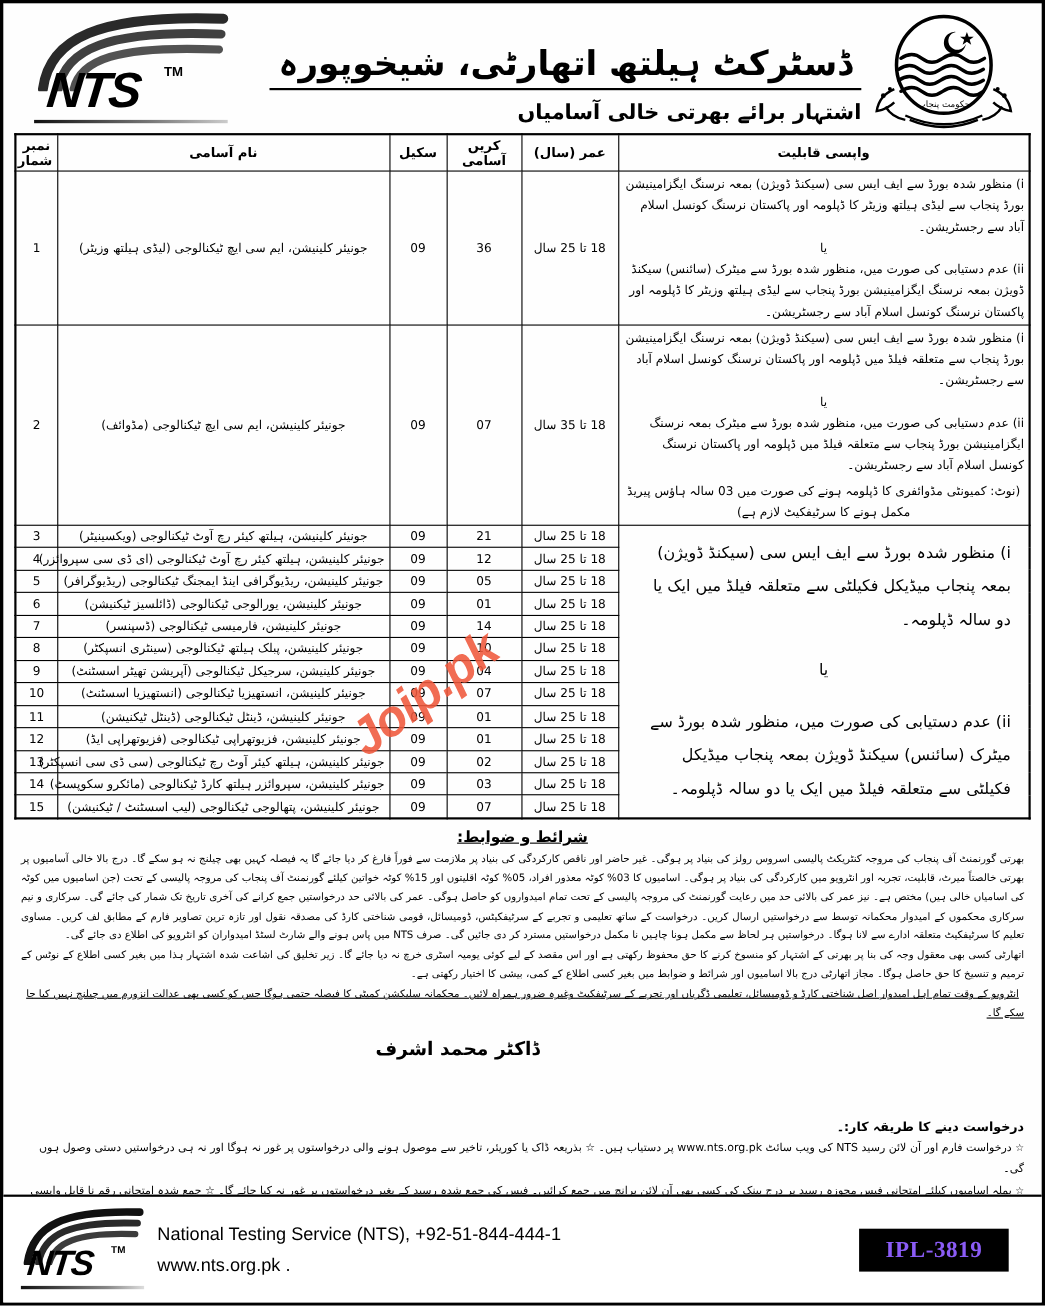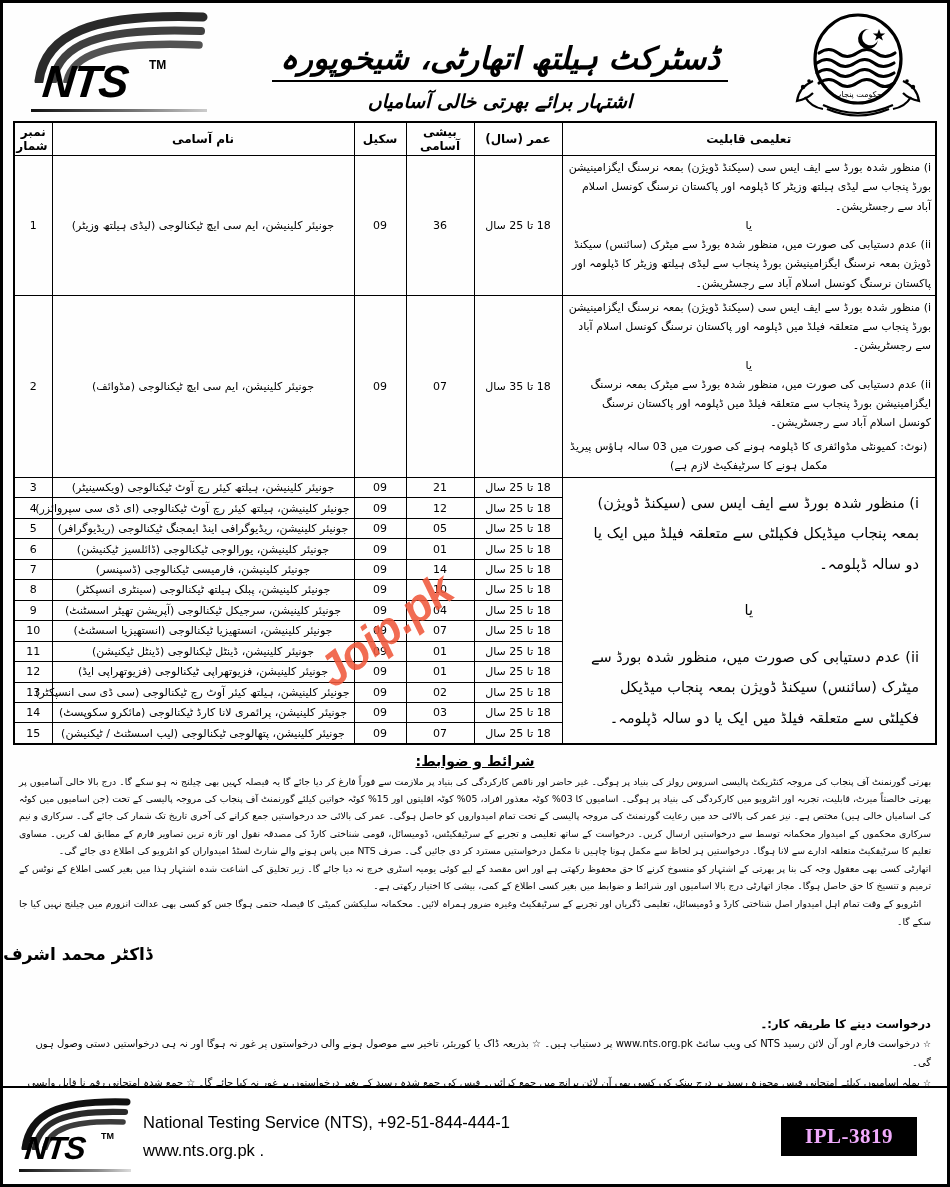--- a/index.html
+++ b/index.html
@@ -55,23 +55,21 @@
     direction: ltr;
   }
   .nts-underline {
     position:absolute; left: 14px; top: 100px; width: 176px; height: 3px;
     background: linear-gradient(90deg,#111 0%, #777 60%, #ccc 100%);
   }
 
   .title-block {
     flex: 1 1 auto;
     order: 2;
-    text-align: center;
     padding-top: 30px;
-    font-style: italic;
   }
   .main-title {
     font-size: 31px;
     font-weight: 700;
     letter-spacing: 1px;
     font-family: "DejaVu Sans", "Liberation Sans", sans-serif;
     border-bottom: 2px solid #000;
     display: inline-block;
     padding: 0 8px 2px 8px;
     line-height: 1.25;
@@ -162,27 +160,28 @@
     text-decoration: underline;
   }
   .terms-body {
     font-size: 9.3px;
     line-height: 1.85;
     text-align: justify;
     text-align-last: right;
     letter-spacing: -0.1px;
   }
   .terms-body p { margin: 0 0 1px 0; }
-  .terms-last { text-align: left; margin-top: 4px; }
+  .terms-last { text-align: center; margin-top: 4px; text-decoration: underline; }
 
   
   .sig {
     margin-top: 14px;
-    text-align: left;
+    text-align: center;
     padding-right: 130px;
+    margin-left: 12px;
   }
   .sig-name {
     font-size: 17px; font-weight: 700;
     font-family: "DejaVu Sans", "Liberation Sans", sans-serif;
   }
   .sig-desig {
     font-size: 10px; margin-top: 2px;
     font-family: "DejaVu Sans", "Liberation Sans", sans-serif;
   }
 
@@ -222,21 +221,21 @@
   .f-text {
     flex: 1 1 auto;
     padding-left: 8px;
     font-family: "Liberation Sans", sans-serif;
     font-size: 16.5px;
     line-height: 1.72;
     font-weight: 400;
   }
   .ipl {
     flex: 0 0 auto;
-    background: #000; color: #f0abfc;
+    background: #000; color: #8b5cf6;
     font-weight: 700; font-size: 21px;
     padding: 7px 24px;
     margin-right: 20px;
     font-family: "Liberation Serif", serif;
     letter-spacing: 0.5px;
   }
 
   
   .watermark {
     position: absolute;
@@ -313,23 +312,23 @@
       <colgroup>
         <col class="c-qual">
           <col class="c-age">
           <col class="c-count">
         <col class="c-scale">
           <col class="c-name">
           <col class="c-sr">
       </colgroup>
       <thead>
         <tr>
-          <th>تعلیمی قابلیت</th>
+          <th>واپسی قابلیت</th>
           <th>عمر (سال)</th>
-          <th>بیشی آسامی</th>
+          <th>کریں آسامی</th>
           <th>سکیل</th>
           <th>نام آسامی</th>
           <th>نمبر شمار</th>
         </tr>
       </thead>
       <tbody>
 
         <tr style="height:86px">
           <td class="qual">
             <span class="qi">i) منظور شدہ بورڈ سے ایف ایس سی (سیکنڈ ڈویژن) بمعہ نرسنگ ایگزامینیشن بورڈ پنجاب سے لیڈی ہیلتھ وزیٹر کا ڈپلومہ اور پاکستان نرسنگ کونسل اسلام آباد سے رجسٹریشن۔</span>
@@ -437,21 +436,21 @@
           <td class="age">18 تا 25 سال</td>
           <td class="count">02</td>
           <td class="scale">09</td>
           <td class="name">جونیئر کلینیشن، ہیلتھ کیئر آوٹ رچ ٹیکنالوجی (سی ڈی سی انسپکٹر)</td>
           <td class="sr">13</td>
         </tr>
         <tr>
           <td class="age">18 تا 25 سال</td>
           <td class="count">03</td>
           <td class="scale">09</td>
-          <td class="name">جونیئر کلینیشن، پرائمری لانا کارڈ ٹیکنالوجی (مائکرو سکوپسٹ)</td>
+          <td class="name">جونیئر کلینیشن، سپروائزر ہیلتھ کارڈ ٹیکنالوجی (مائکرو سکوپسٹ)</td>
           <td class="sr">14</td>
         </tr>
         <tr>
           <td class="age">18 تا 25 سال</td>
           <td class="count">07</td>
           <td class="scale">09</td>
           <td class="name">جونیئر کلینیشن، پتھالوجی ٹیکنالوجی (لیب اسسٹنٹ / ٹیکنیشن)</td>
           <td class="sr">15</td>
         </tr>
 

